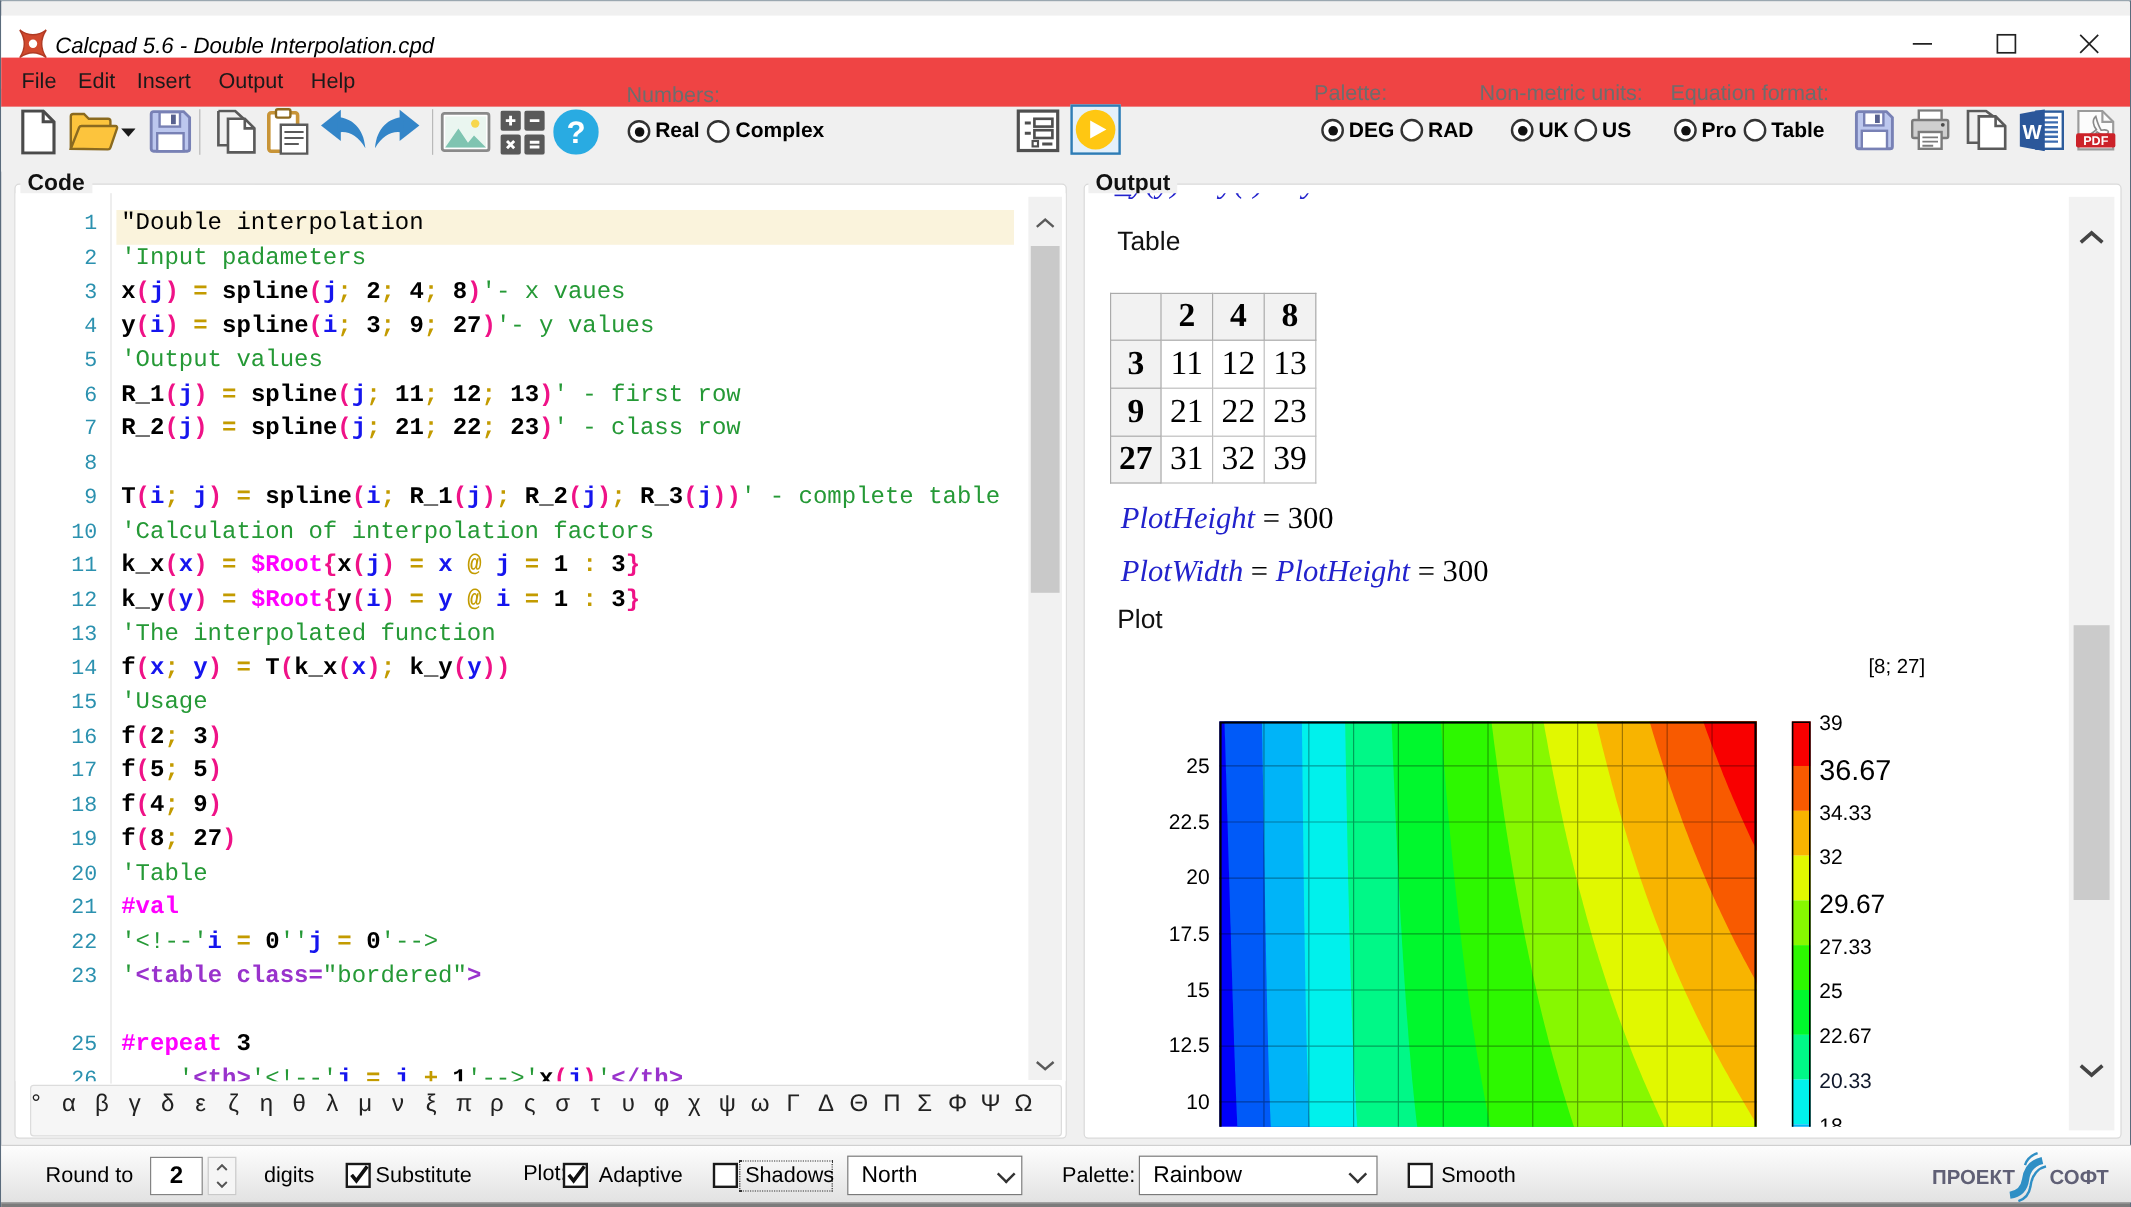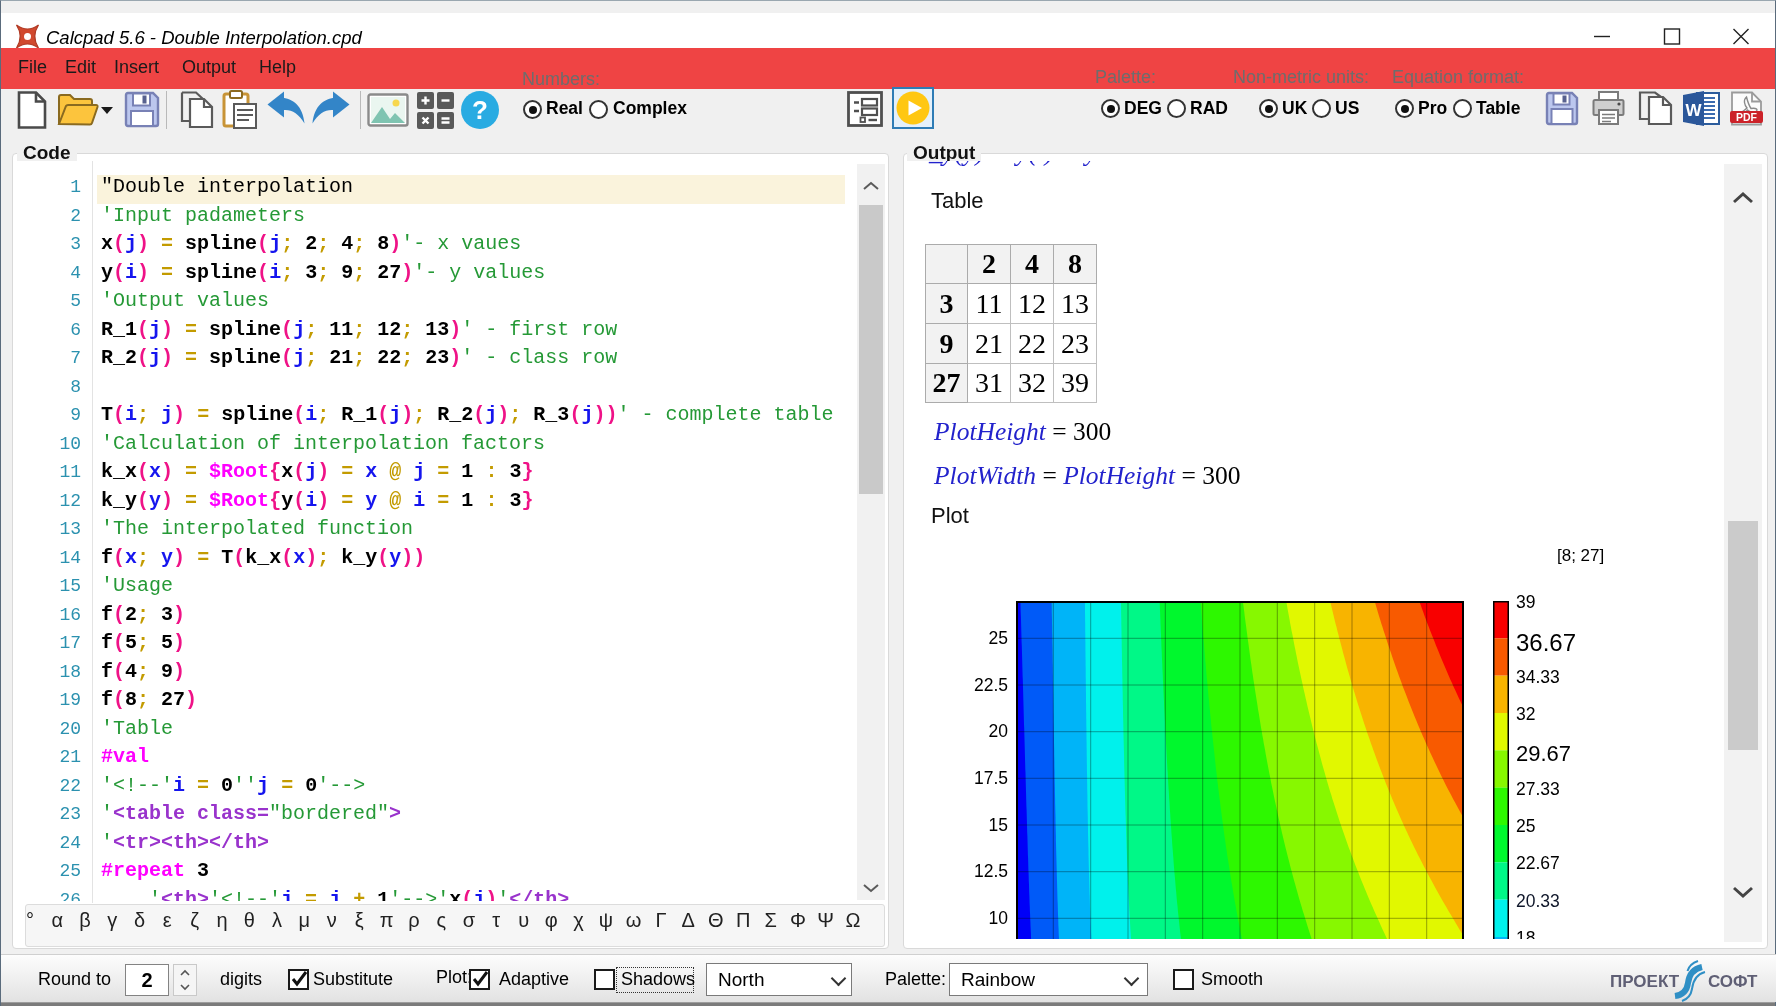--- a/index.html
+++ b/index.html
@@ -205,21 +205,20 @@
 <div class="cl" style="top:384.5px"><span class="ln">14</span><span class="ct">f<span class="p">(</span><span class="v">x</span><span class="o">;</span> <span class="v">y</span><span class="p">)</span> <span class="o">=</span> T<span class="p">(</span>k_x<span class="p">(</span><span class="v">x</span><span class="p">)</span><span class="o">;</span> k_y<span class="p">(</span><span class="v">y</span><span class="p">)</span><span class="p">)</span></span></div>
 <div class="cl" style="top:413.0px"><span class="ln">15</span><span class="ct"><span class="c">'Usage</span></span></div>
 <div class="cl" style="top:441.5px"><span class="ln">16</span><span class="ct">f<span class="p">(</span>2<span class="o">;</span> 3<span class="p">)</span></span></div>
 <div class="cl" style="top:470.0px"><span class="ln">17</span><span class="ct">f<span class="p">(</span>5<span class="o">;</span> 5<span class="p">)</span></span></div>
 <div class="cl" style="top:498.5px"><span class="ln">18</span><span class="ct">f<span class="p">(</span>4<span class="o">;</span> 9<span class="p">)</span></span></div>
 <div class="cl" style="top:527.0px"><span class="ln">19</span><span class="ct">f<span class="p">(</span>8<span class="o">;</span> 27<span class="p">)</span></span></div>
 <div class="cl" style="top:555.5px"><span class="ln">20</span><span class="ct"><span class="c">'Table</span></span></div>
 <div class="cl" style="top:584.0px"><span class="ln">21</span><span class="ct"><span class="d">#val</span></span></div>
 <div class="cl" style="top:612.5px"><span class="ln">22</span><span class="ct"><span class="c">'&lt;!--'</span><span class="v">i</span> <span class="o">=</span> 0<span class="c">''</span><span class="v">j</span> <span class="o">=</span> 0<span class="c">'--&gt;</span></span></div>
 <div class="cl" style="top:641.0px"><span class="ln">23</span><span class="ct"><span class="c">'</span><span class="h">&lt;table class=</span><span class="c">"bordered"</span><span class="h">&gt;</span></span></div>
-<div class="cl" style="top:669.5px"><span class="ln">24</span><span class="ct"><span class="c">'</span><span class="h">&lt;tr&gt;&lt;th&gt;&lt;/th&gt;</span></span></div>
 <div class="cl" style="top:698.0px"><span class="ln">25</span><span class="ct"><span class="d">#repeat</span> 3</span></div>
 <div class="cl" style="top:726.5px"><span class="ln">26</span><span class="ct">    <span class="c">'</span><span class="h">&lt;th&gt;</span><span class="c">'&lt;!--'</span><span class="v">j</span> <span class="o">=</span> <span class="v">j</span> <span class="o">+</span> 1<span class="c">'--&gt;'</span>x<span class="p">(</span><span class="v">j</span><span class="p">)</span><span class="c">'</span><span class="h">&lt;/th&gt;</span></span></div>
 </div>
 <div class="gutter"></div>
 <div class="abs" style="left:856px;top:163px;width:28px;height:736px;background:#F1F1F1"></div>
 <div class="abs" style="left:858px;top:204px;width:24px;height:289px;background:#C9C9C9"></div>
 <svg class="abs" style="left:860px;top:178px" width="20" height="14" viewBox="0 0 20 14">
         <path d="M3 10 L10 4 L17 10" stroke="#5A5A5A" stroke-width="2" fill="none"></path>
       </svg>
 <svg class="abs" style="left:860px;top:880px" width="20" height="14" viewBox="0 0 20 14">

